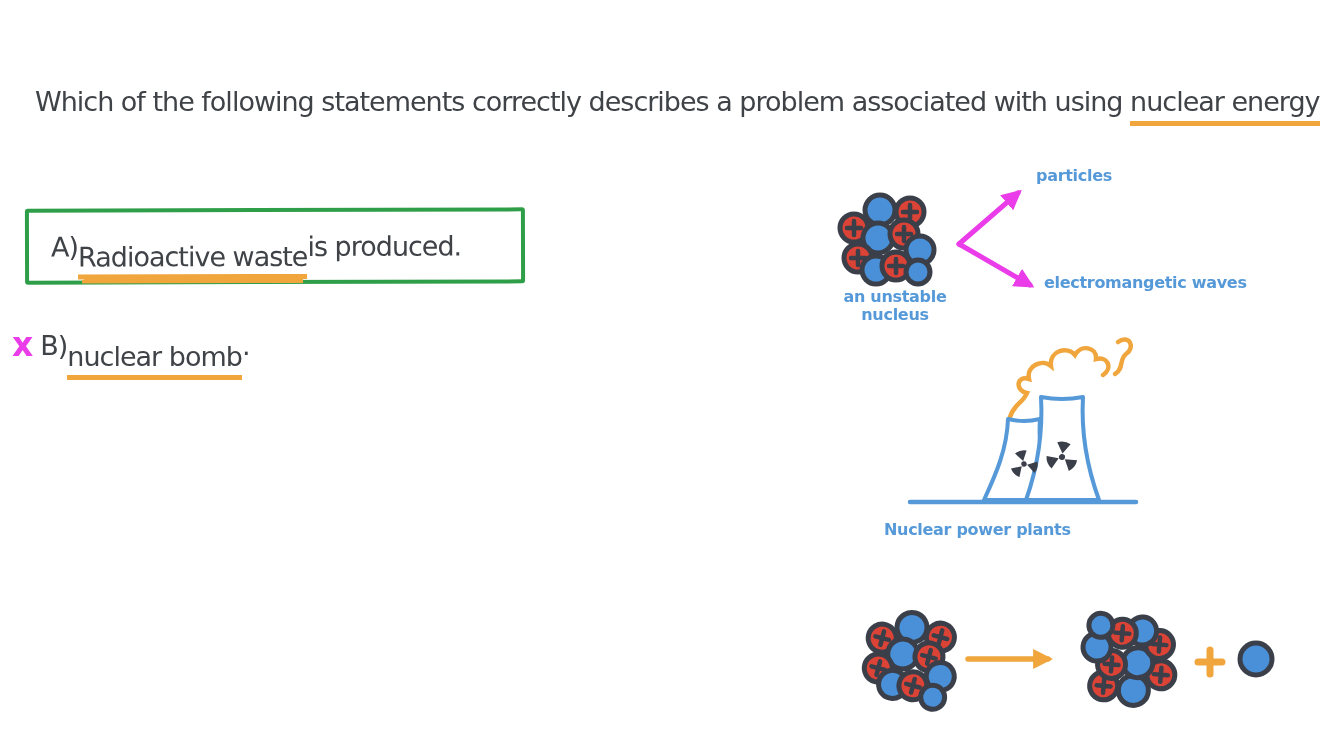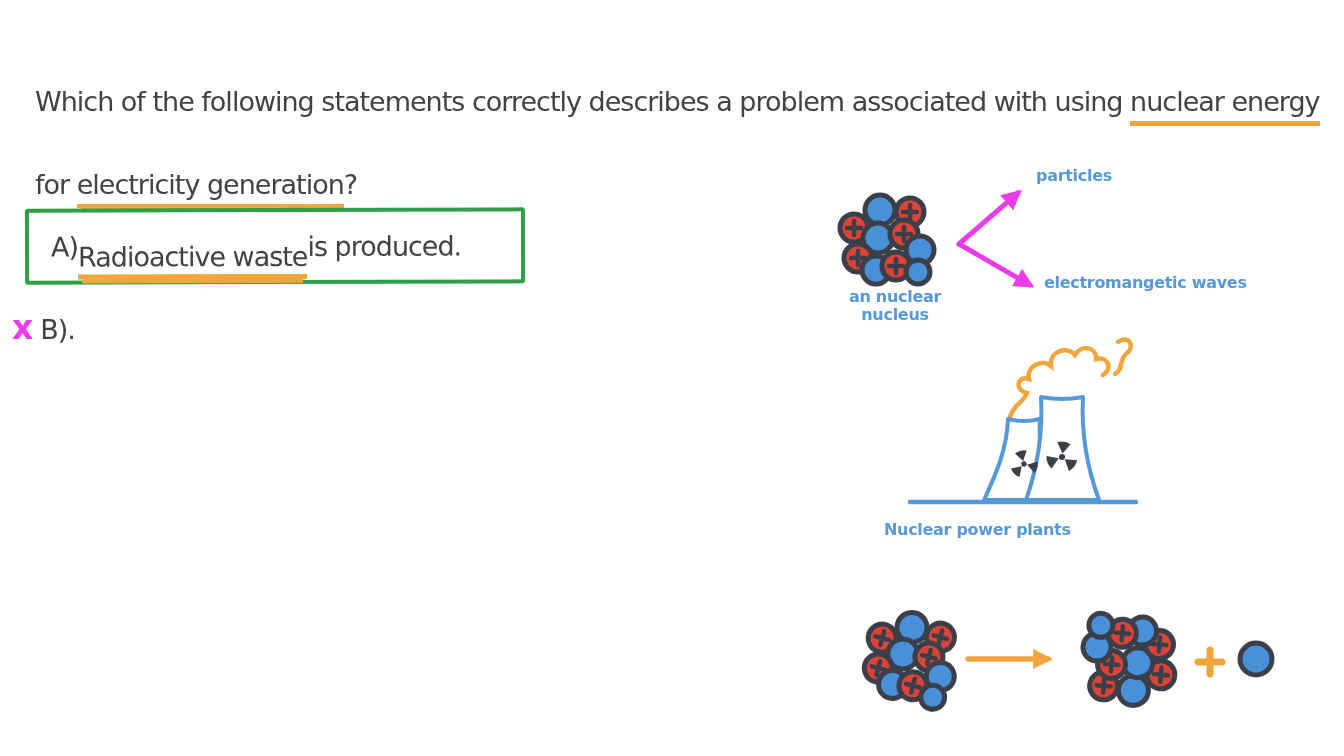--- a/index.html
+++ b/index.html
@@ -62,31 +62,31 @@
   .smoke   { stroke:var(--orange); stroke-width:4.5; fill:none; stroke-linecap:round; }
   .trefoil { fill:var(--outline); stroke:none; }
 </style>
 </head>
 <body>
 
 <div class="page">
 
   <div class="ink q-line1"><span>Which of the following statements correctly describes a problem associated with using </span><span class="u u-single">nuclear energy</span></div>
 
-  <div class="ink q-line2"><span>for </span><span class="u u-double">electricity generation</span><span>?</span></div>
 
   <div class="option-a">
     <span class="ink-inline">A) </span>
       <span class="ink-inline u u-thick">Radioactive waste</span>
       <span class="ink-inline"> is produced.</span>
   </div>
 
   <div class="ink option-b">
     <span class="x-mark">x</span>
       <span>B) </span>
+      <span class="u u-single-thin">nuclear bomb</span>
       <span>.</span>
   </div>
 
   <svg class="board" width="1344" height="756" viewBox="0 0 1344 756">
     <defs>
       <g id="proton">
           <circle class="cr" r="14"></circle>
           <path class="plus" d="M-7 0H7M0 -7V7"></path>
         </g>
       <g id="cluster">
@@ -136,18 +136,18 @@
       <path class="arrow-o" d="M968 659 L1048 659" marker-end="url(#ah-o)"></path>
       <use href="#cluster" transform="translate(1130,660) rotate(185)"></use>
       <path class="plus-o" d="M1198 662 H1222 M1210 650 V674"></path>
       <circle class="cb" cx="1256" cy="659" r="16"></circle>
     </g>
   </svg>
 
   <div class="blabel lbl-particles">particles</div>
   <div class="blabel lbl-waves">electromangetic waves</div>
   <div class="blabel lbl-nucleus">
-    <div>an nuclear</div>
+    <div>an unstable</div>
     <div>nucleus</div>
   </div>
   <div class="blabel lbl-plant">Nuclear power plants</div>
 
 </div>
 
 </body></html>

